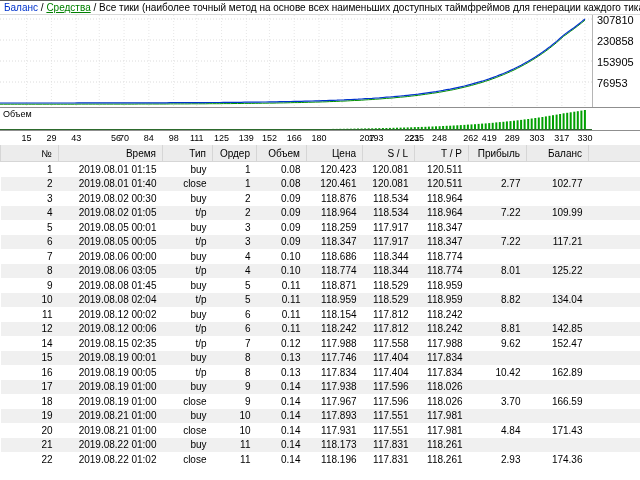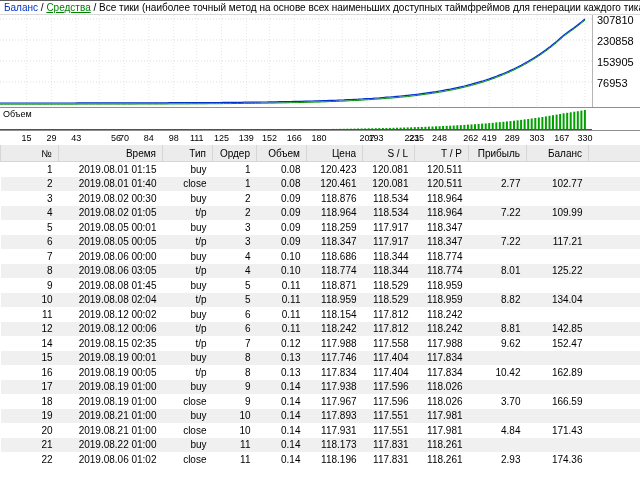--- a/index.html
+++ b/index.html
@@ -272,21 +272,21 @@
       <div class="x-tick" style="left: 319.042px;">180</div>
       <div class="x-tick" style="left: 342.084px; margin-left: 20px;">193</div>
       <div class="x-tick" style="left: 366.898px;">207</div>
       <div class="x-tick" style="left: 412px;">221</div>
       <div class="x-tick" style="left: 416.527px;">235</div>
       <div class="x-tick" style="left: 439.569px;">248</div>
       <div class="x-tick" style="left: 464.383px; text-align: right;">262</div>
       <div class="x-tick" style="left: 489.198px;">419</div>
       <div class="x-tick" style="left: 512.24px;">289</div>
       <div class="x-tick" style="left: 537.054px;">303</div>
-      <div class="x-tick" style="left: 561.868px;">167</div>
+      <div class="x-tick" style="left: 561.868px;">317</div>
       <div class="x-tick" style="left: 584.91px;">330</div>
     </div>
 
   <table class="results">
     <colgroup>
       <col style="width:58px">
         <col style="width:104px">
         <col style="width:50px">
       <col style="width:44px">
         <col style="width:50px">
@@ -568,21 +568,21 @@
           <td>0.14</td>
           <td>118.173</td>
           <td>117.831</td>
           <td>118.261</td>
           <td></td>
           <td></td>
           <td></td>
         </tr>
         <tr>
           <td>22</td>
-          <td>2019.08.06 01:02</td>
+          <td>2019.08.22 01:02</td>
           <td>close</td>
           <td>11</td>
           <td>0.14</td>
           <td>118.196</td>
           <td>117.831</td>
           <td>118.261</td>
           <td>2.93</td>
           <td>174.36</td>
           <td></td>
         </tr>

